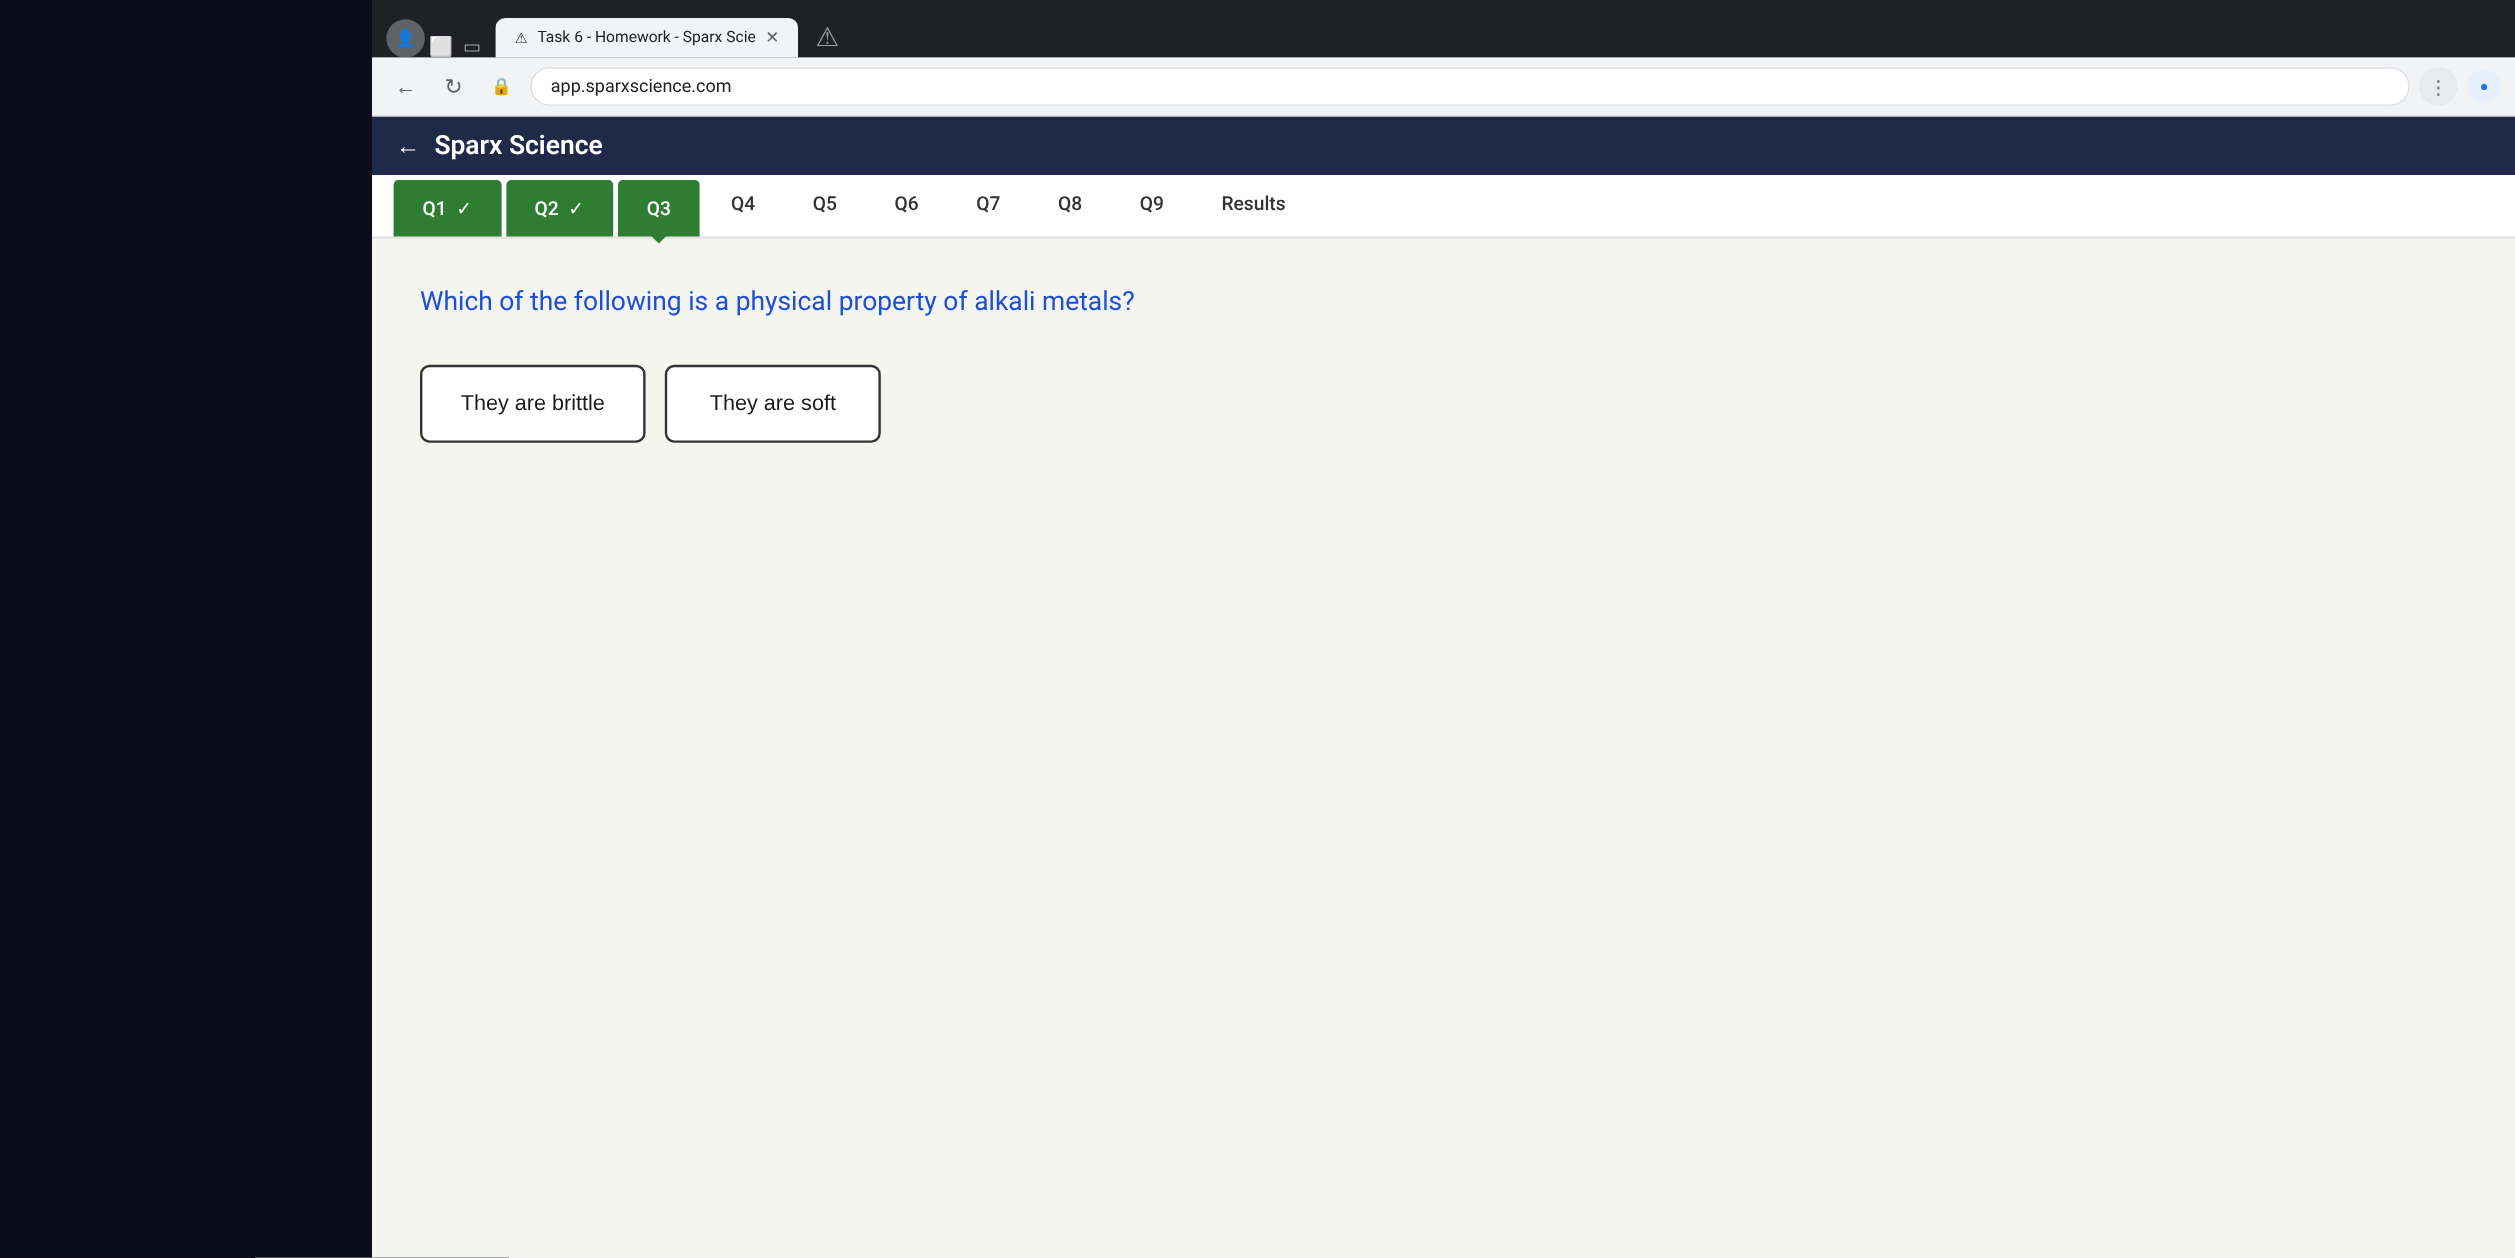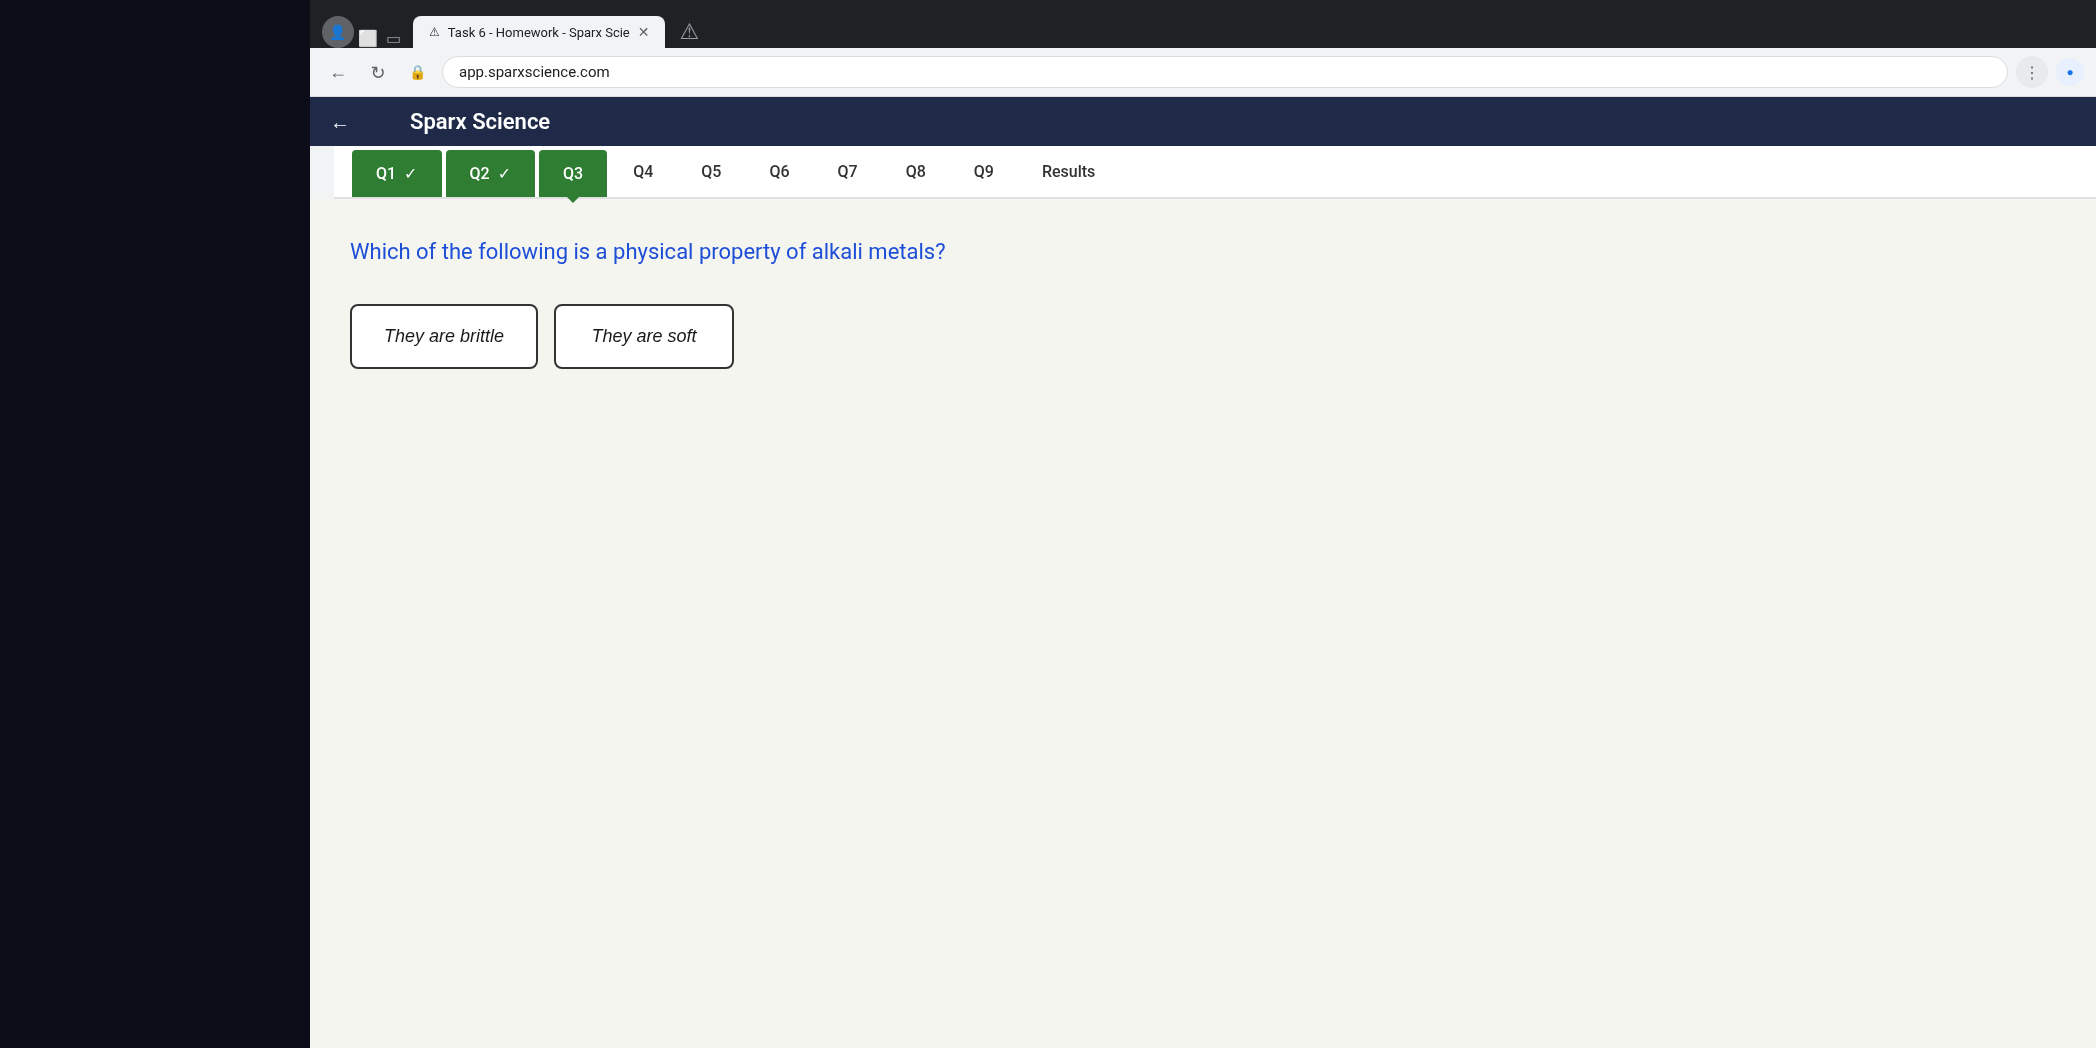--- a/index.html
+++ b/index.html
@@ -180,32 +180,30 @@
     .back-arrow {
       font-size: 20px;
       cursor: pointer;
       color: white;
     }
 
     .sparx-title {
       font-size: 22px;
       font-weight: 600;
       color: white;
-      margin-left: 48px;
     }
 
     
     .question-tabs {
       background: white;
       display: flex;
-      align-items: center;
+      align-items: flex-start;
       border-bottom: 2px solid #e0e0e0;
       padding: 0 16px;
       gap: 0;
-      margin-left: 24px;
     }
 
     .q-tab {
       padding: 14px 24px;
       font-size: 16px;
       font-weight: 500;
       color: #555;
       cursor: pointer;
       border: none;
       background: none;
@@ -265,21 +263,20 @@
       background: white;
       border: 2px solid #333;
       border-radius: 8px;
       padding: 20px 32px;
       font-size: 18px;
       color: #1a1a1a;
       cursor: pointer;
       min-width: 180px;
       text-align: center;
       transition: background 0.2s;
-      font-style: italic;
     }
 
     .checkmark {
       margin-left: 4px;
     }
   </style>
 </head>
 <body>
 
 <div class="left-panel"></div>

